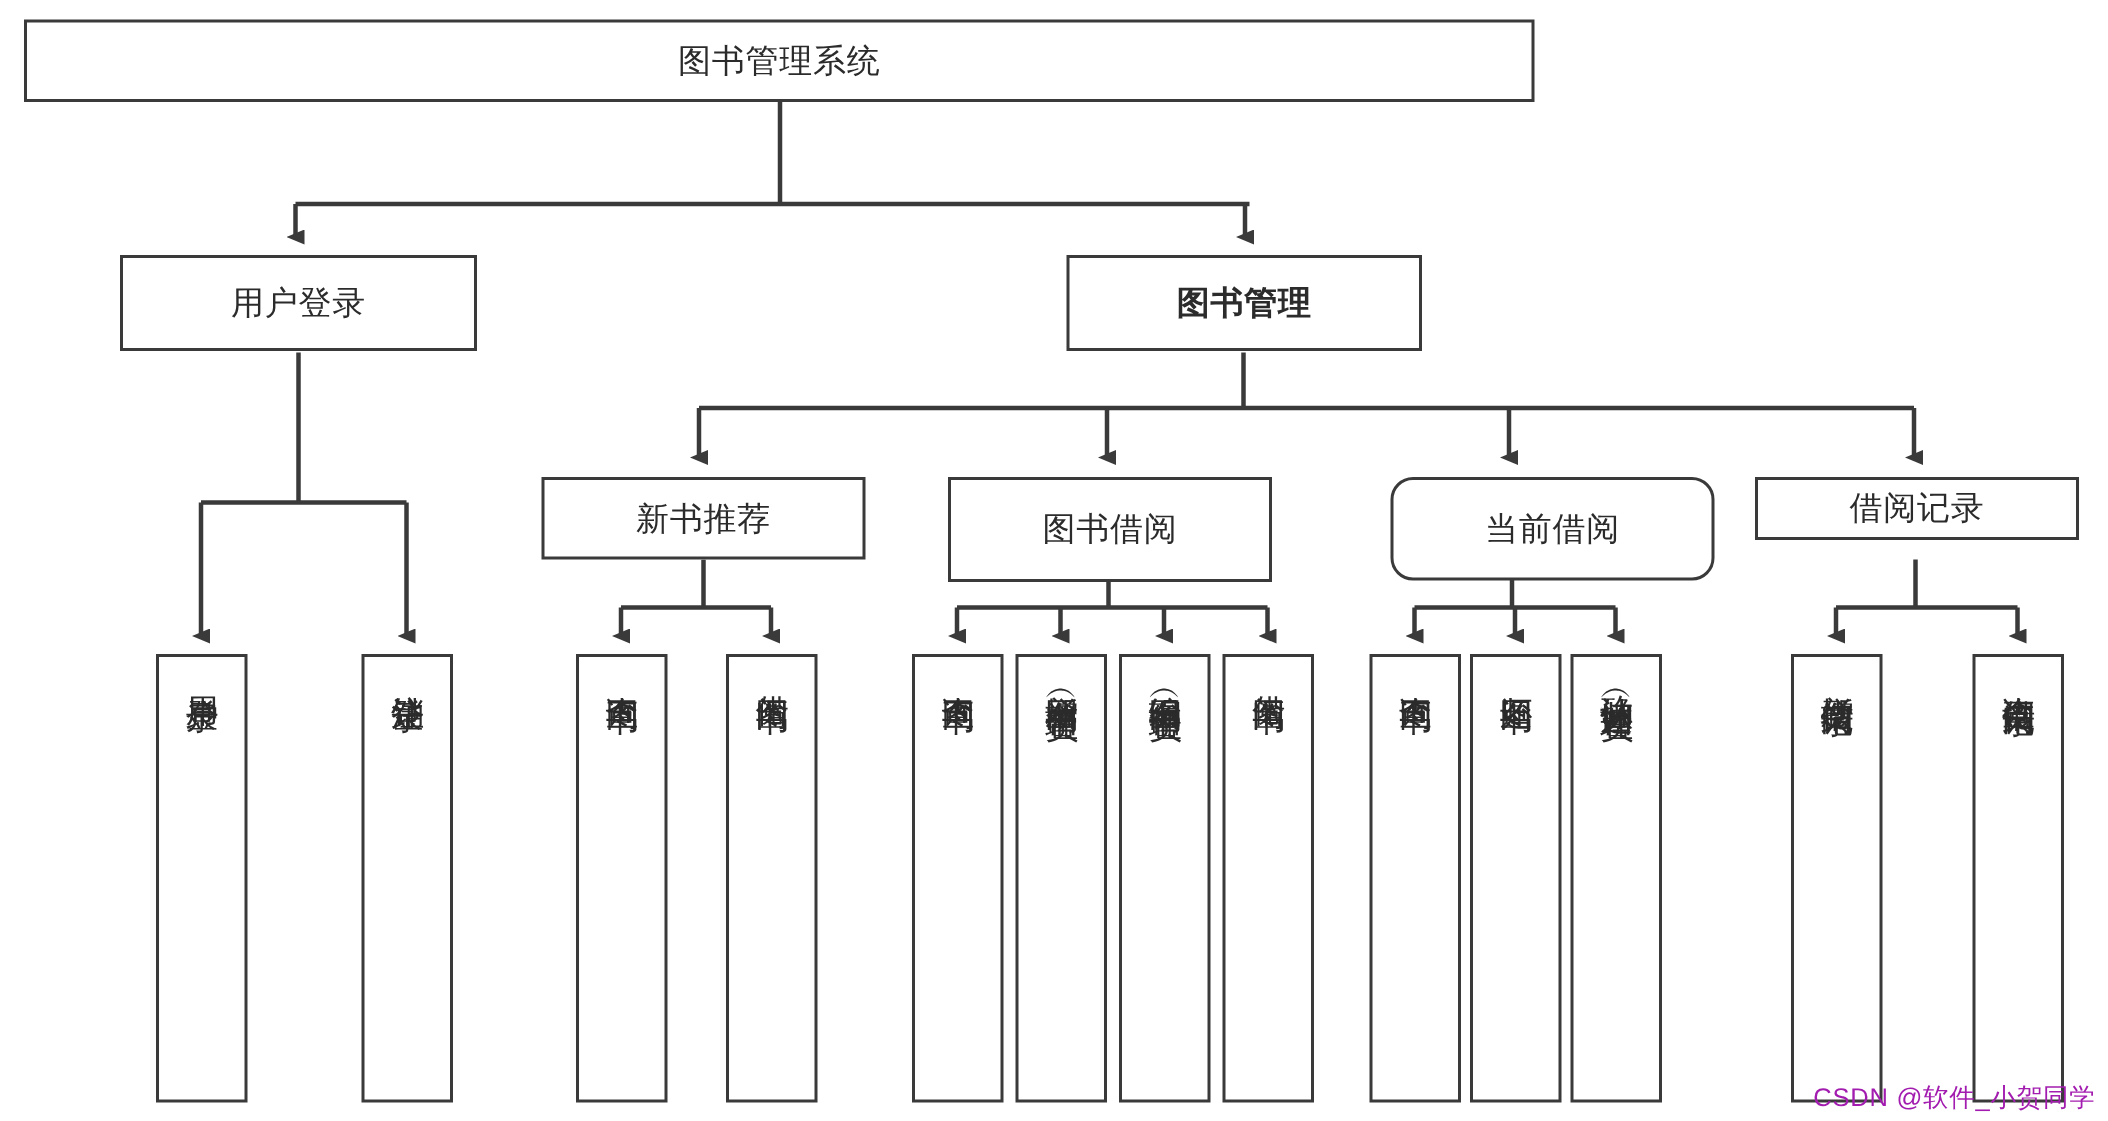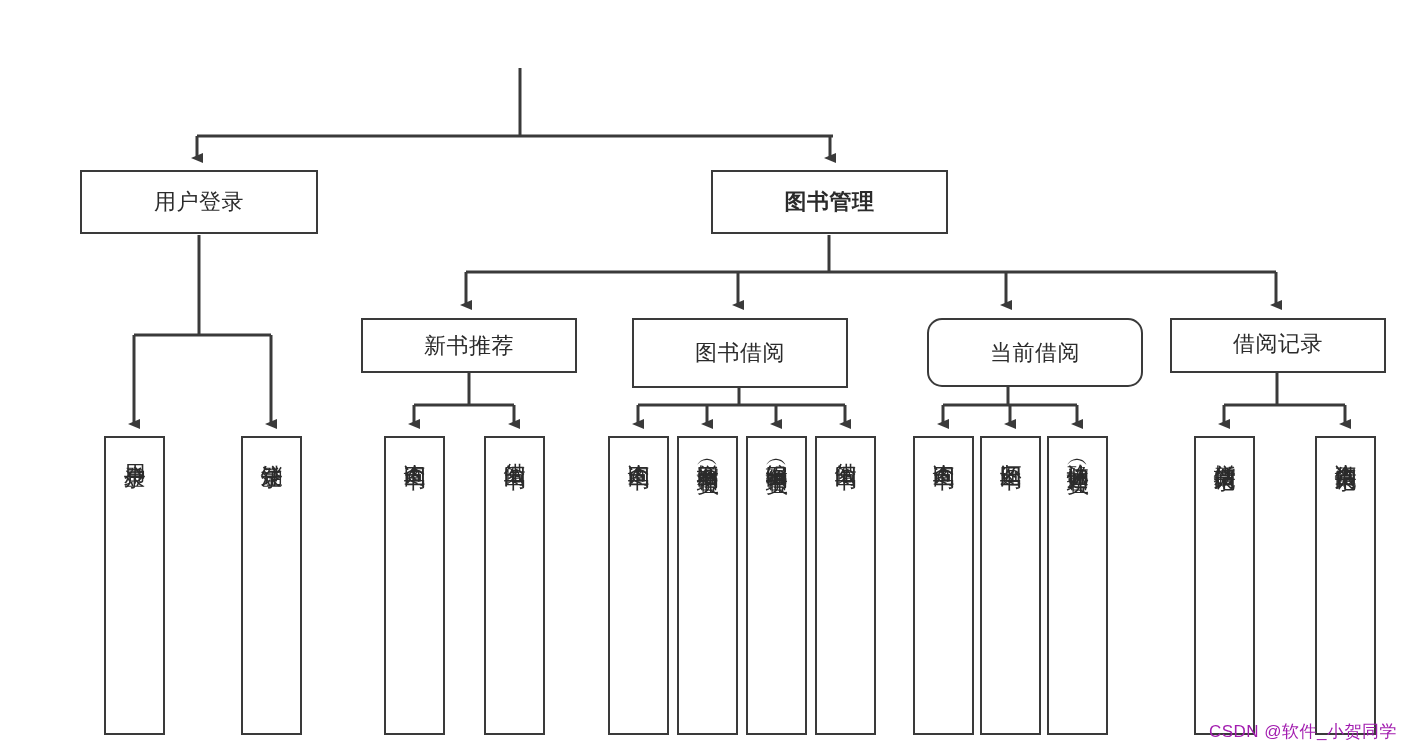--- a/index.html
+++ b/index.html
@@ -118,38 +118,41 @@
       <path d="M1010,405 L1010,424" marker-end="url(#arrow)"></path>
       <path d="M1077,405 L1077,424" marker-end="url(#arrow)"></path>
 
       <path d="M1277,373 L1277,405"></path>
       <path d="M1224,405 L1345,405"></path>
       <path d="M1224,405 L1224,424" marker-end="url(#arrow)"></path>
       <path d="M1345,405 L1345,424" marker-end="url(#arrow)"></path>
     </g>
   </svg>
 
+  <div class="node root h-node" style="left:16px; top:13px; width:1007px; height:55px;">
+    <span class="label">图书管理系统</span>
+  </div>
 
   <div class="node h-node" style="left:80px; top:170px; width:238px; height:64px;">
     <span class="label">用户登录</span>
   </div>
   <div class="node h-node" style="left:711px; top:170px; width:237px; height:64px;font-weight:bold;">
     <span class="label">图书管理</span>
   </div>
 
   <div class="node h-node" style="left:361px; top:318px; width:216px; height:55px;align-items:center;">
     <span class="label">新书推荐</span>
   </div>
   <div class="node h-node" style="left:632px; top:318px; width:216px; height:70px;">
     <span class="label">图书借阅</span>
   </div>
   <div class="node h-node" style="left:927px; top:318px; width:216px; height:69px;border-radius:15px;">
     <span class="label">当前借阅</span>
   </div>
-  <div class="node h-node" style="left:1170px; top:318px; width:216px; height:55px;font-family:Liberation Mono, monospace;">
+  <div class="node h-node" style="left:1170px; top:318px; width:216px; height:42px;">
     <span class="label">借阅记录</span>
   </div>
 
   <div class="node v-node" style="left:104px; top:436px; width:61px; height:299px;">
     <span class="label">用户登录</span>
   </div>
   <div class="node v-node" style="left:241px; top:436px; width:61px; height:299px;">
     <span class="label">注销登录</span>
   </div>
 

